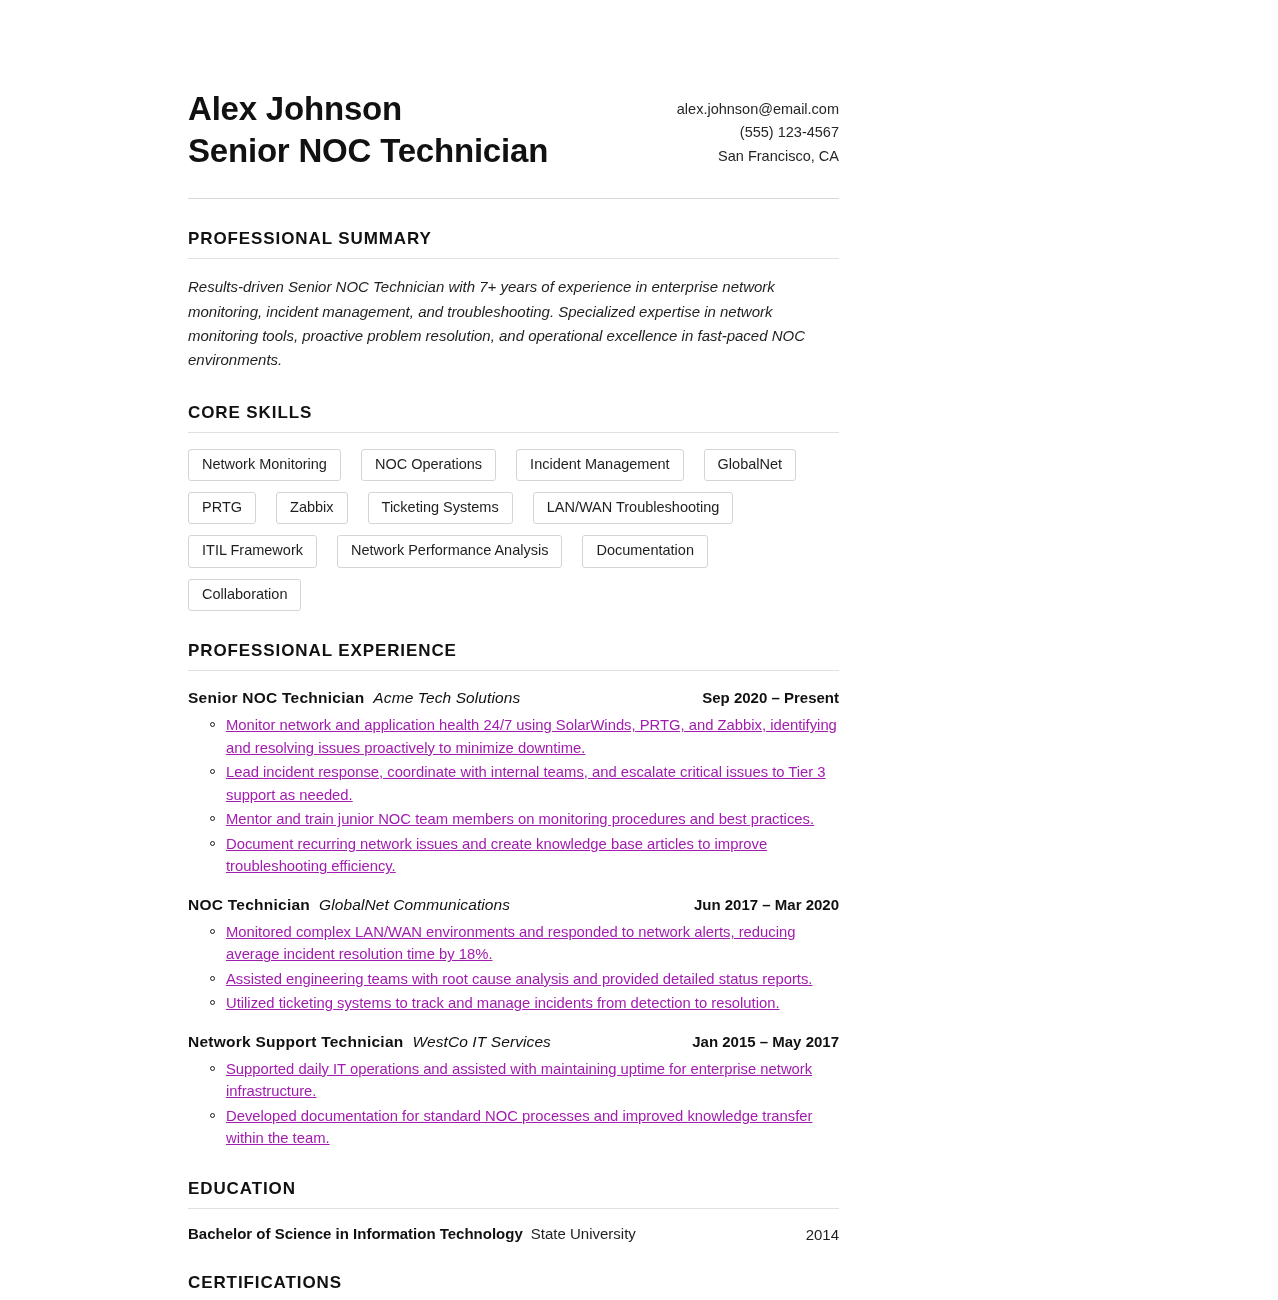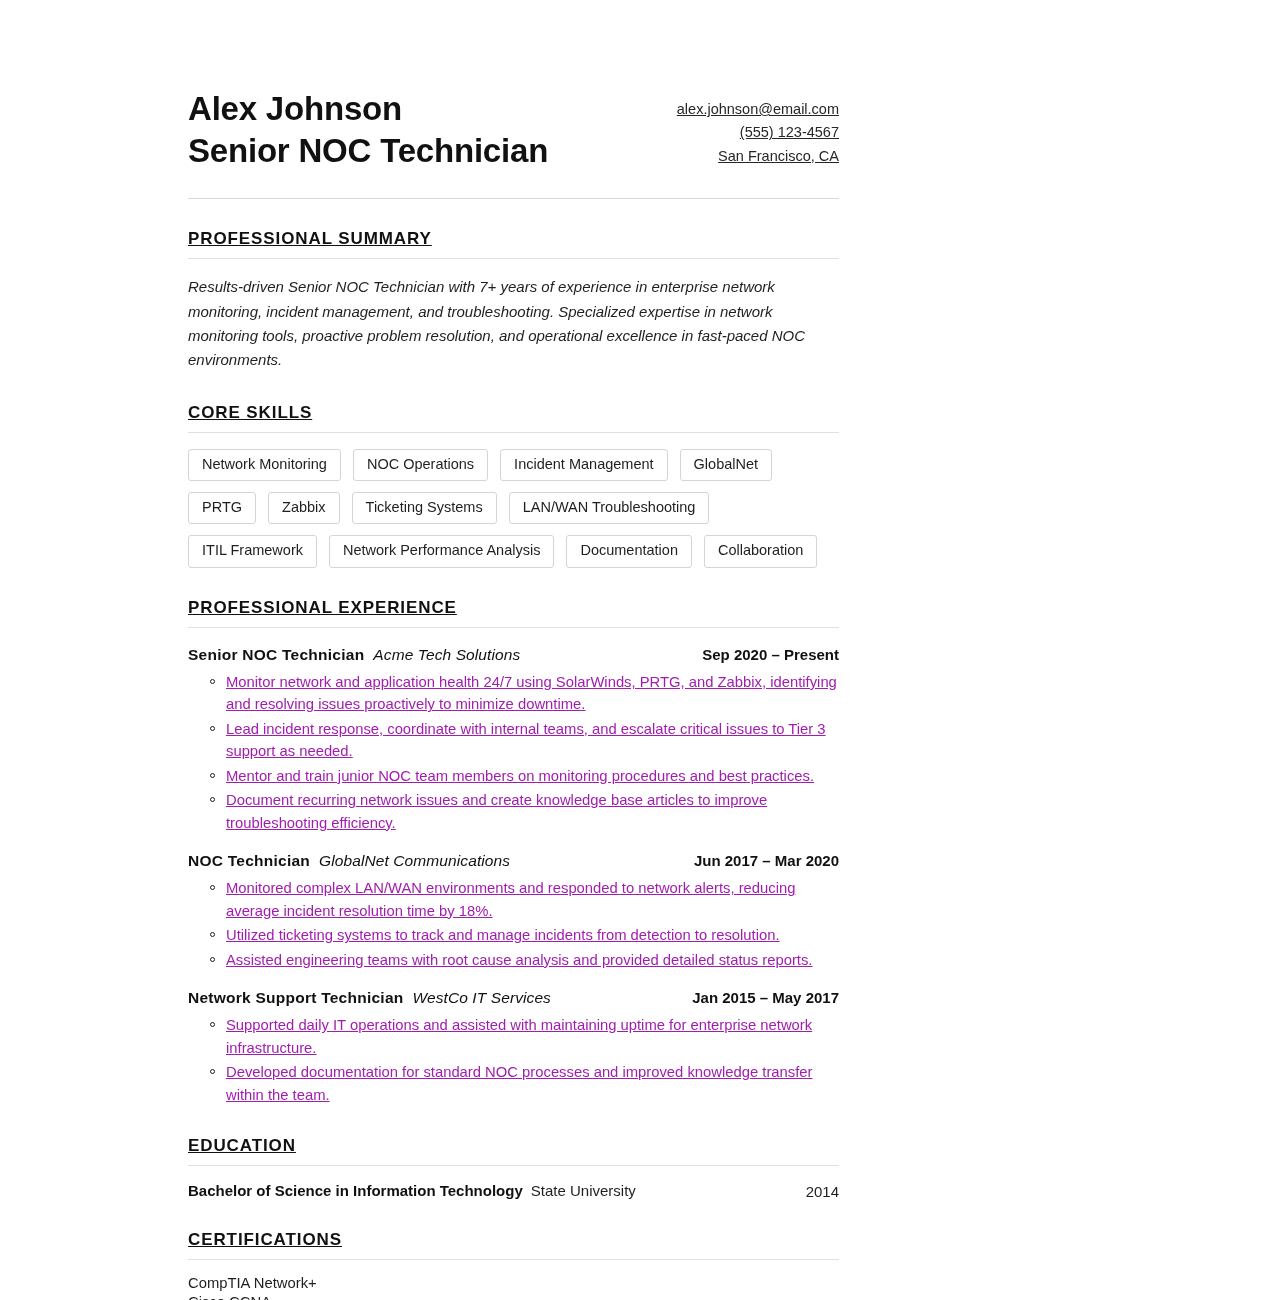--- a/index.html
+++ b/index.html
@@ -38,49 +38,48 @@
     color: #111111;
     white-space: nowrap;
   }
   .contact {
     text-align: right;
     font-size: 14.5px;
     line-height: 1.62;
     color: #262626;
     padding-top: 10px;
   }
-  .contact div { white-space: nowrap; text-decoration: underline; }
+  .contact div { white-space: nowrap; }
 
   
   .section { margin-top: 30px; }
   .section-title {
     font-size: 17px;
     font-weight: bold;
     letter-spacing: 0.9px;
     color: #111111;
     padding-bottom: 9px;
     border-bottom: 1px solid #e0e0e0;
     text-transform: uppercase;
-    text-decoration: underline;
   }
   .summary-text {
     margin-top: 16px;
     font-size: 15px;
     line-height: 1.62;
     color: #1f1f1f;
     max-width: 905px;
     font-style: italic;
   }
 
   
   .skills {
     margin-top: 16px;
     display: flex;
     flex-wrap: wrap;
-    gap: 11px 12px;
+    gap: 11px 20px;
     max-width: 905px;
     text-align: center;
   }
   .skill-chip {
     border: 1px solid #d5d5d5;
     border-radius: 3px;
     padding: 6px 13px 7px 13px;
     font-size: 14.5px;
     line-height: 1.2;
     color: #1f1f1f;
@@ -236,22 +235,22 @@
 
     <div class="job">
       <div class="job-head">
         <div class="job-left">
           <span class="job-title">NOC Technician</span><span class="job-company">GlobalNet Communications</span>
         </div>
         <div class="job-dates">Jun 2017 – Mar 2020</div>
       </div>
       <ul class="bullets">
         <li>Monitored complex LAN/WAN environments and responded to network alerts, reducing average incident resolution time by 18%.</li>
+        <li>Assisted engineering teams with root cause analysis and provided detailed status reports.</li>
         <li>Utilized ticketing systems to track and manage incidents from detection to resolution.</li>
-        <li>Assisted engineering teams with root cause analysis and provided detailed status reports.</li>
       </ul>
     </div>
 
     <div class="job">
       <div class="job-head">
         <div class="job-left">
           <span class="job-title">Network Support Technician</span><span class="job-company">WestCo IT Services</span>
         </div>
         <div class="job-dates">Jan 2015 – May 2017</div>
       </div>

